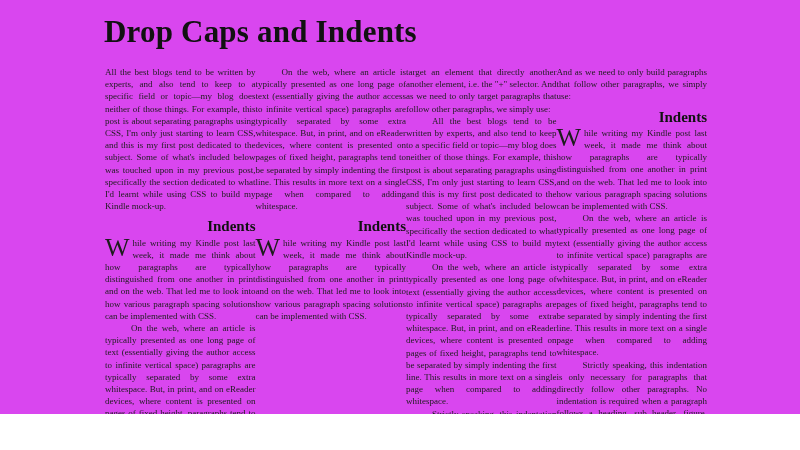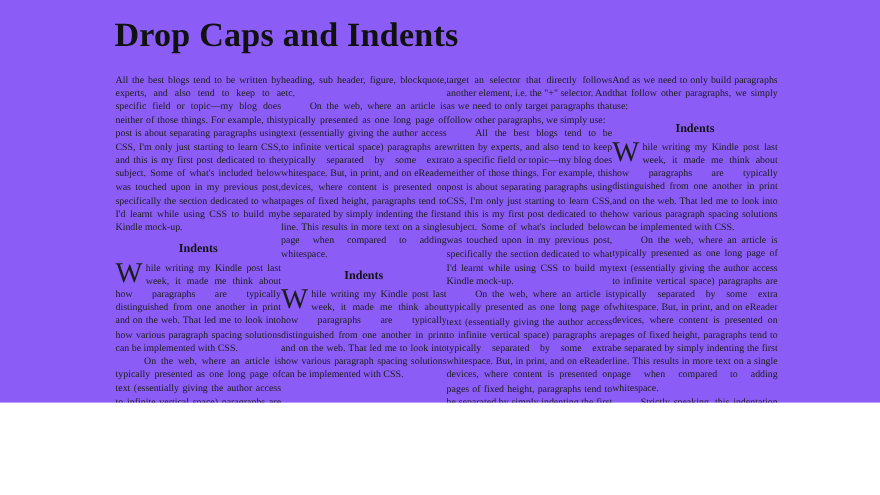--- a/index.html
+++ b/index.html
@@ -2,22 +2,22 @@
 <html><head>
 <meta charset="utf-8">
 <style>
   html, body { margin: 0; padding: 0; }
   body {
     width: 800px; height: 450px; overflow: hidden;
     background: #ffffff;
     font-family: "Liberation Serif", serif;
   }
   .page {
-    position: relative; width: 800px; height: 366px; overflow: hidden;
-    background: #8b5cf6;
+    position: relative; width: 800px; height: 414px; overflow: hidden;
+    background: #d946ef;
     text-decoration: underline;
   }
   .title {
     position: absolute; left: 104px; top: 14px; margin: 0;
     font-size: 31px; font-weight: bold; color: #111111;
     font-family: "Liberation Serif", serif;
     letter-spacing: 0.2px;
     white-space: nowrap;
   }
   .cols {
@@ -27,22 +27,22 @@
   }
   .col {
     flex: 1 1 0; min-width: 0;
     font-size: 9px; line-height: 12.2px;
     text-align: justify; color: #1c1c1c;
   }
   .col p { margin: 0; }
   .col p.indent { text-indent: 26px; }
   .col h2.sec {
     margin: 8px 0 4px 0;
-    font-size: 11px; font-weight: bold; color: #111111;
-    text-align: center;
+    font-size: 15px; font-weight: bold; color: #111111;
+    text-align: right;
   }
   .col p.dropcap::first-letter {
     float: left;
     font-size: 26px; line-height: 20px;
     padding: 1px 3px 0 0;
     color: #1c1c1c;
   }
 </style>
 </head>
 <body>
@@ -54,29 +54,28 @@
   <div class="cols">
 
     <div class="col">
       <p>All the best blogs tend to be written by experts, and also tend to keep to a specific field or topic—my blog does neither of those things. For example, this post is about separating paragraphs using CSS, I'm only just starting to learn CSS, and this is my first post dedicated to the subject. Some of what's included below was touched upon in my previous post, specifically the section dedicated to what I'd learnt while using CSS to build my Kindle mock-up.</p>
       <h2 class="sec">Indents</h2>
       <p class="dropcap">While writing my Kindle post last week, it made me think about how paragraphs are typically distinguished from one another in print and on the web. That led me to look into how various paragraph spacing solutions can be implemented with CSS.</p>
       <p class="indent">On the web, where an article is typically presented as one long page of text (essentially giving the author access to infinite vertical space) paragraphs are typically separated by some extra whitespace. But, in print, and on eReader devices, where content is presented on pages of fixed height, paragraphs tend to be separated by simply indenting the first line. This results in more text on a single page when compared to adding whitespace.</p>
     </div>
 
     <div class="col">
-      <p>heading, sub header, figure, blockquote, etc.</p>
       <p class="indent">On the web, where an article is typically presented as one long page of text (essentially giving the author access to infinite vertical space) paragraphs are typically separated by some extra whitespace. But, in print, and on eReader devices, where content is presented on pages of fixed height, paragraphs tend to be separated by simply indenting the first line. This results in more text on a single page when compared to adding whitespace.</p>
       <h2 class="sec">Indents</h2>
       <p class="dropcap">While writing my Kindle post last week, it made me think about how paragraphs are typically distinguished from one another in print and on the web. That led me to look into how various paragraph spacing solutions can be implemented with CSS.</p>
 
     </div>
 
     <div class="col">
-      <p>target an selector that directly follows another element, i.e. the "+" selector. And as we need to only target paragraphs that follow other paragraphs, we simply use:</p>
+      <p>target an element that directly another another element, i.e. the "+" selector. And as we need to only target paragraphs that follow other paragraphs, we simply use:</p>
       <p class="indent">All the best blogs tend to be written by experts, and also tend to keep to a specific field or topic—my blog does neither of those things. For example, this post is about separating paragraphs using CSS, I'm only just starting to learn CSS, and this is my first post dedicated to the subject. Some of what's included below was touched upon in my previous post, specifically the section dedicated to what I'd learnt while using CSS to build my Kindle mock-up.</p>
       <p class="indent">On the web, where an article is typically presented as one long page of text (essentially giving the author access to infinite vertical space) paragraphs are typically separated by some extra whitespace. But, in print, and on eReader devices, where content is presented on pages of fixed height, paragraphs tend to be separated by simply indenting the first line. This results in more text on a single page when compared to adding whitespace.</p>
       <p class="indent">Strictly speaking, this indentation is only necessary for paragraphs that directly follow other paragraphs. No indentation is required when a paragraph follows a heading, sub header, figure, blockquote, etc.</p>
     </div>
 
     <div class="col">
       <p>And as we need to only build paragraphs that follow other paragraphs, we simply use:</p>
       <h2 class="sec">Indents</h2>
       <p class="dropcap">While writing my Kindle post last week, it made me think about how paragraphs are typically distinguished from one another in print and on the web. That led me to look into how various paragraph spacing solutions can be implemented with CSS.</p>
       <p class="indent">On the web, where an article is typically presented as one long page of text (essentially giving the author access to infinite vertical space) paragraphs are typically separated by some extra whitespace. But, in print, and on eReader devices, where content is presented on pages of fixed height, paragraphs tend to be separated by simply indenting the first line. This results in more text on a single page when compared to adding whitespace.</p>

